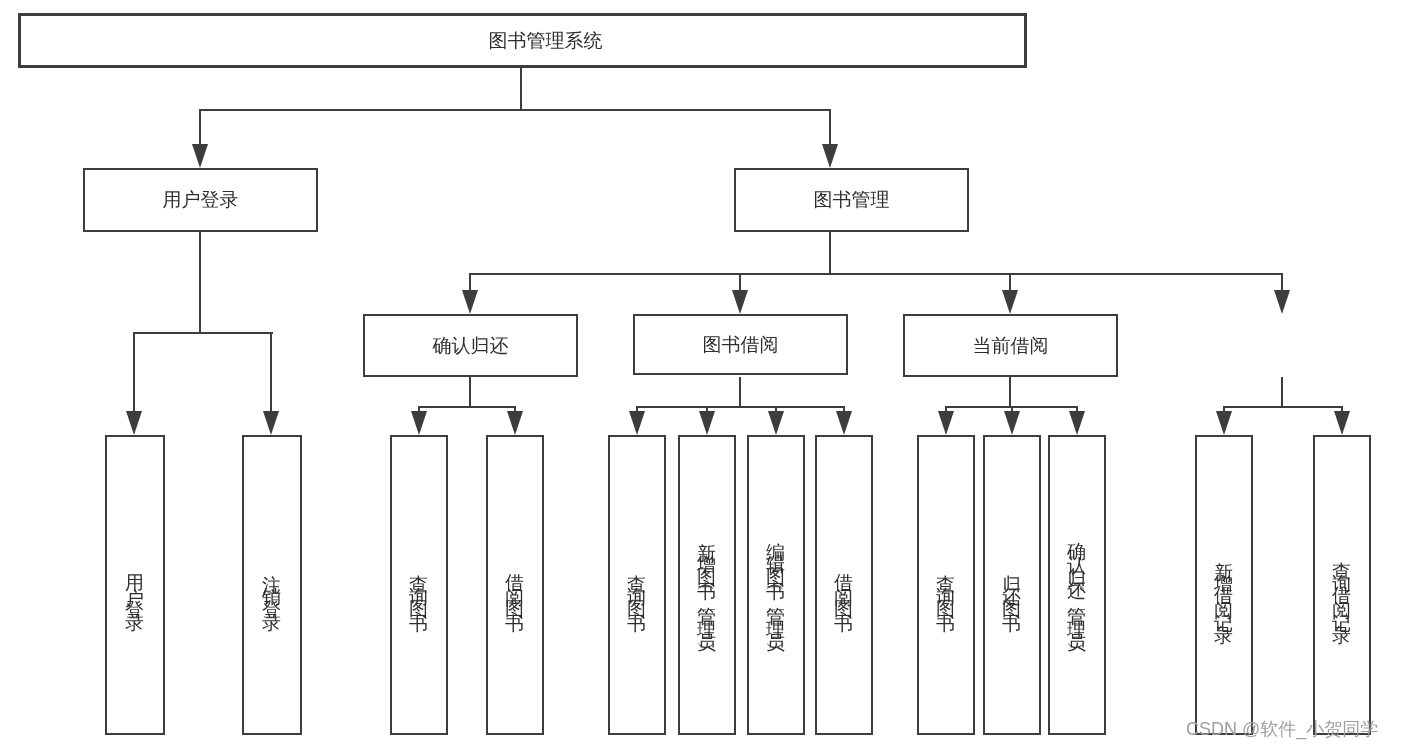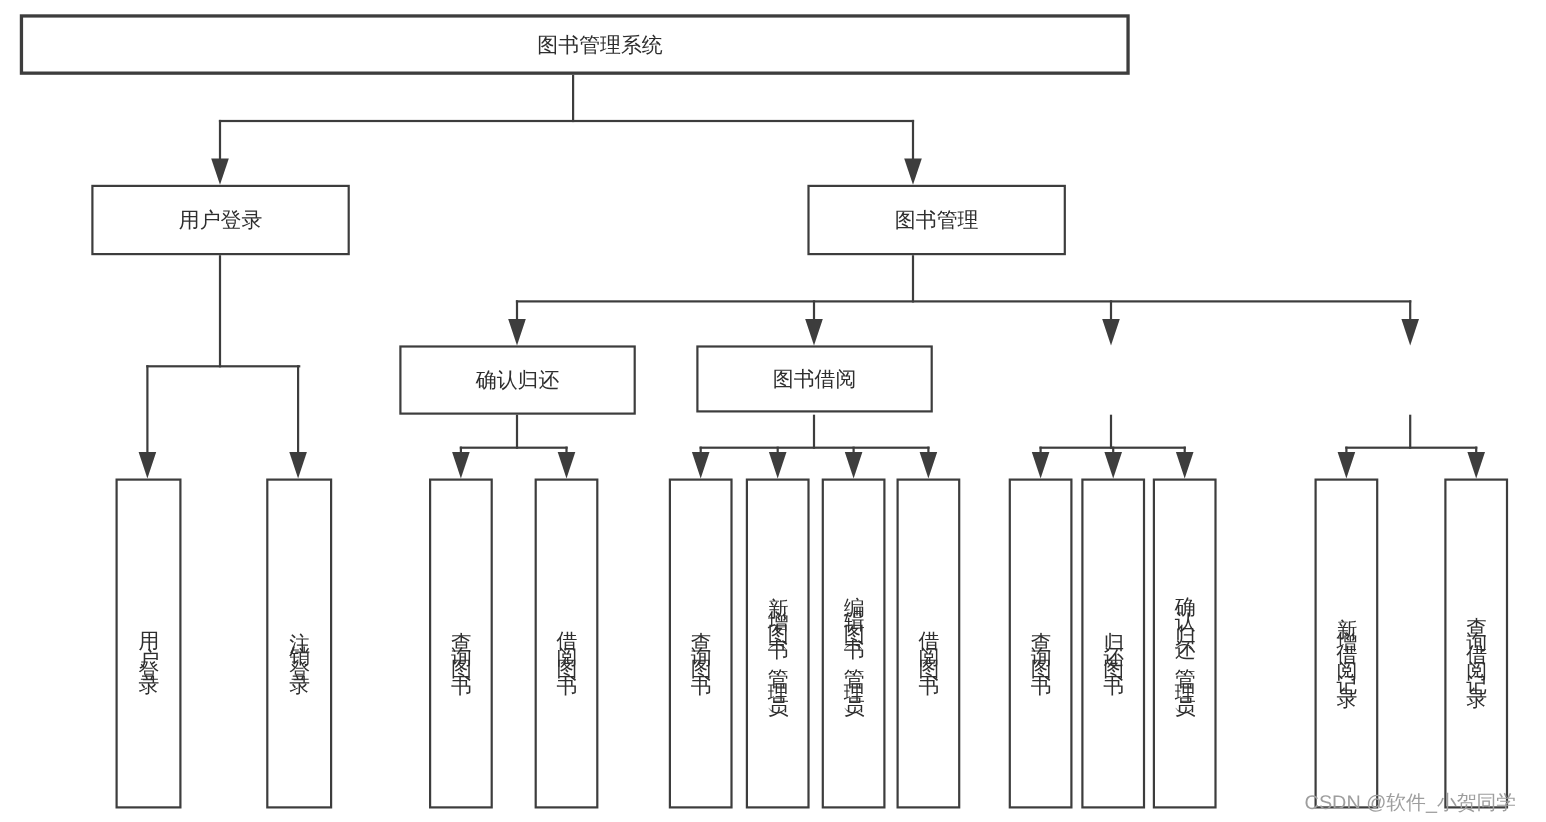--- a/index.html
+++ b/index.html
@@ -33,20 +33,23 @@
   </div>
   <div class="node" style="left:734px;top:168px;width:235px;height:64px">
     <span>图书管理</span>
   </div>
 
   <div class="node" style="left:363px;top:314px;width:215px;height:63px">
     <span>确认归还</span>
   </div>
   <div class="node" style="left:633px;top:314px;width:215px;height:61px">
     <span>图书借阅</span>
+  </div>
+  <div class="node" style="left:903px;top:314px;width:215px;height:63px">
+    <span>当前借阅</span>
   </div>
 
   <div class="leaf" style="left:105px;width:60px">
     <span>用户登录</span>
   </div>
   <div class="leaf" style="left:242px;width:60px">
     <span>注销登录</span>
   </div>
 
   <div class="leaf" style="left:390px">

